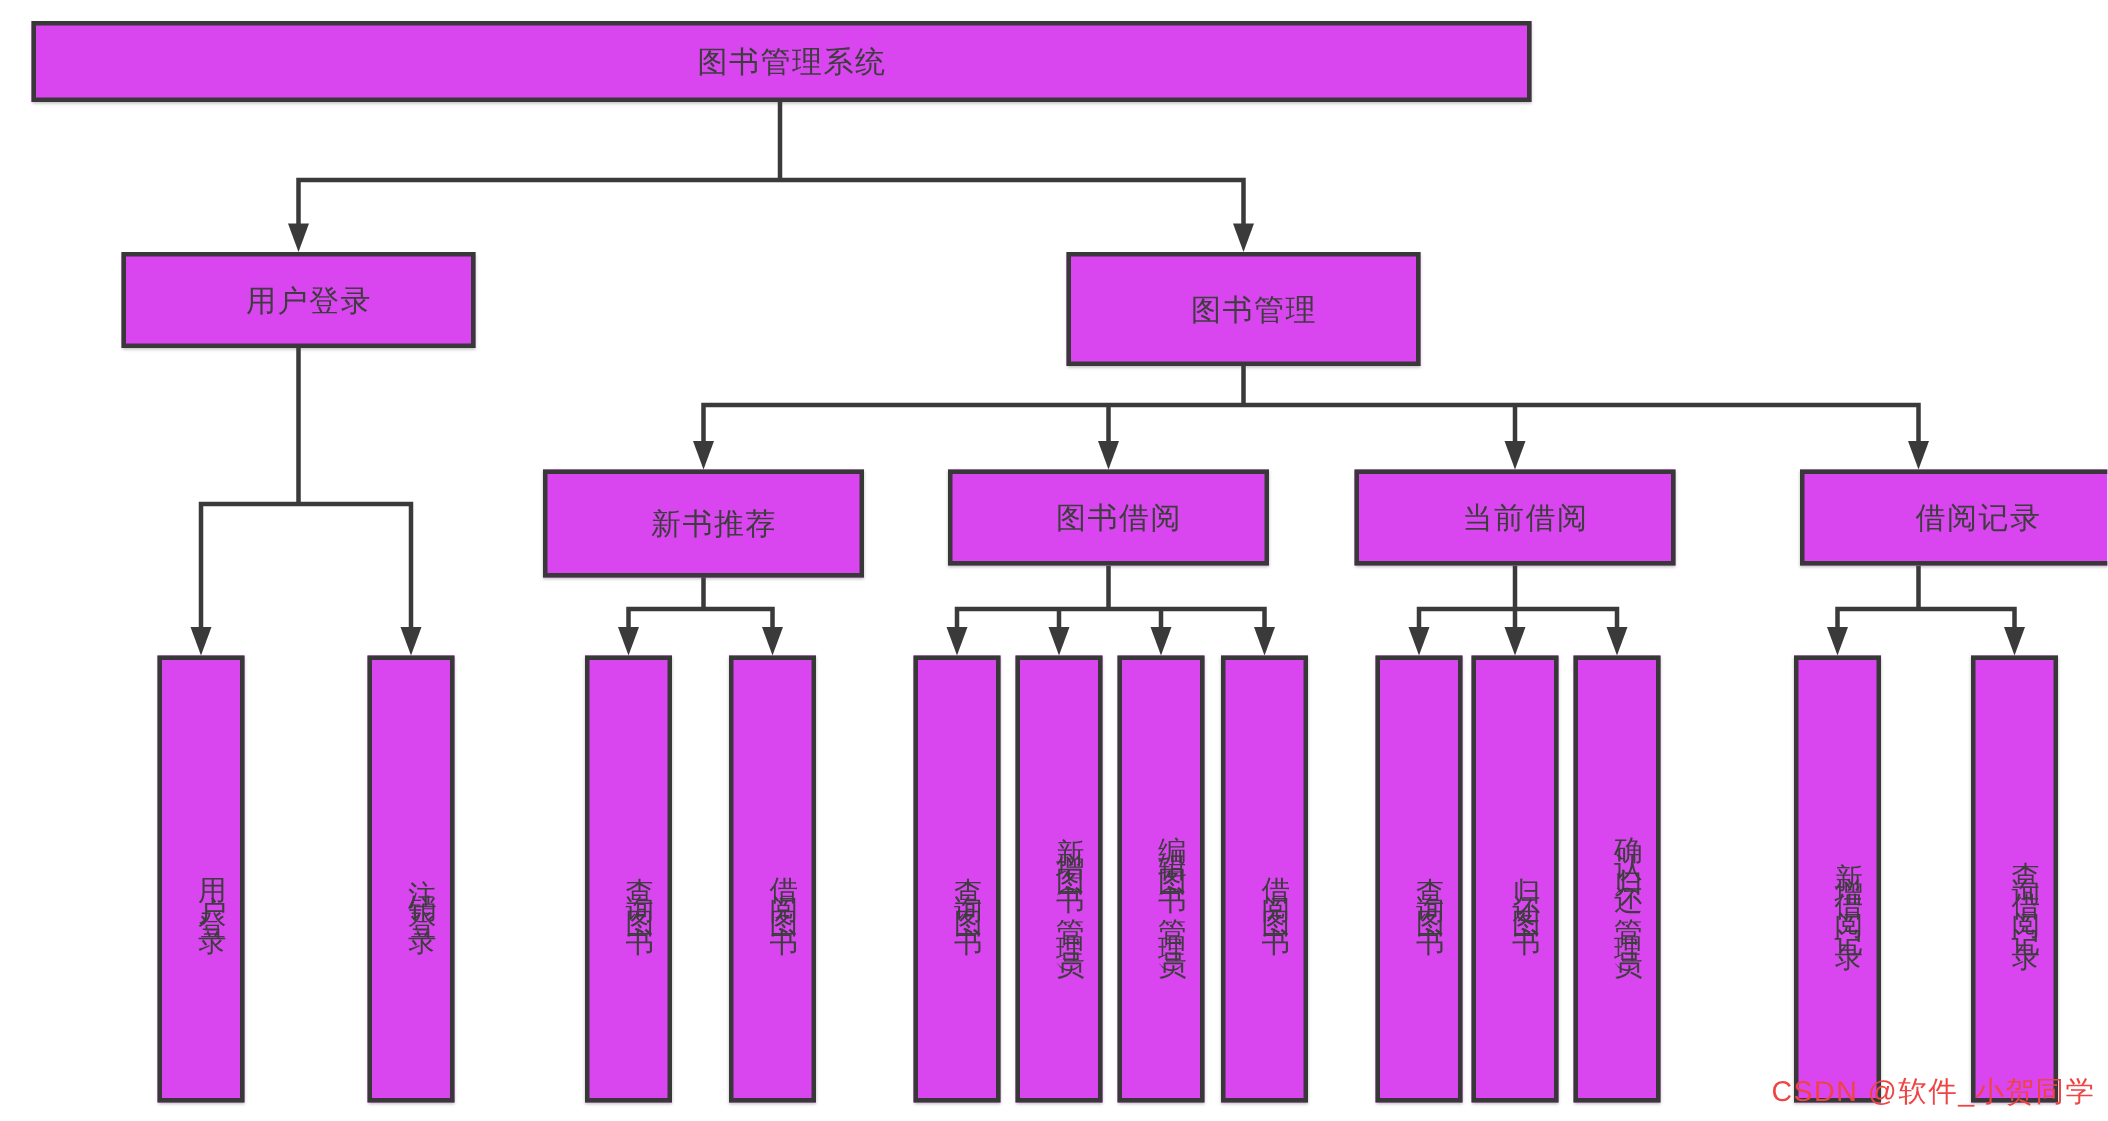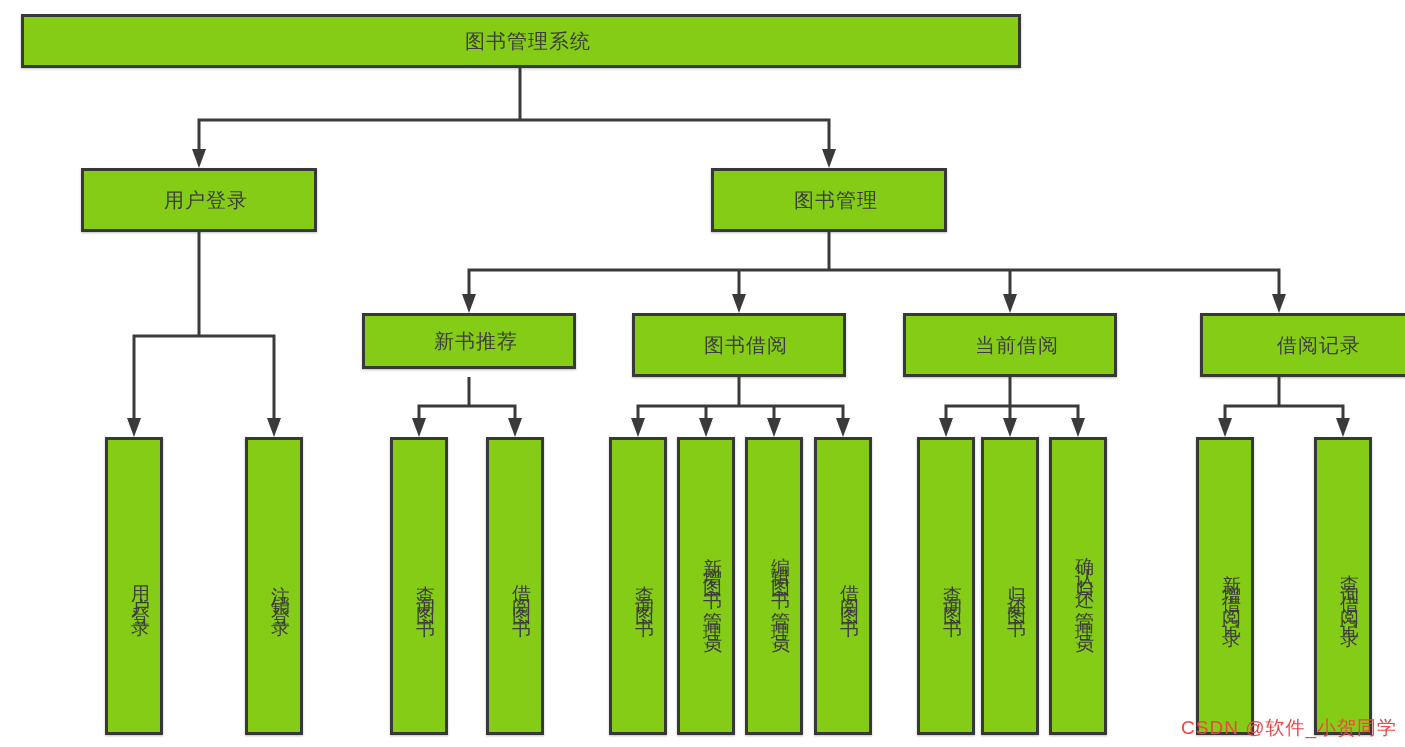--- a/index.html
+++ b/index.html
@@ -2,21 +2,21 @@
 <html><head>
 <meta charset="utf-8">
 <style>
   html,body { margin:0; padding:0; background:#ffffff; }
   .canvas {
     position:relative; width:1405px; height:747px; background:#ffffff;
     font-family:"Liberation Sans","DejaVu Sans",sans-serif; overflow:hidden;
   }
   .connectors { position:absolute; left:0; top:0; width:1405px; height:747px; }
   .box {
-    position:absolute; box-sizing:border-box; background:#84cc16;
+    position:absolute; box-sizing:border-box; background:#d946ef;
     border:3px solid #383838; display:flex; align-items:center; justify-content:center;
     color:#3d3d3d; box-shadow:0 1px 2px rgba(70,70,70,0.35);padding-left:14px;
   }
   .box-h { font-size:20px; letter-spacing:1px; white-space:nowrap; }
   .box-v { font-size:19px; }
   .box-v .vtext {
     writing-mode:vertical-rl; text-orientation:mixed;
     letter-spacing:11px; line-height:1; padding-top:11px;
   }
   .watermark {
@@ -81,25 +81,25 @@
     </g>
   </svg>
 
   <div class="box box-h" style="left:21px; top:14px; width:1000px; height:54px;">
     <span>图书管理系统</span>
   </div>
 
   <div class="box box-h" style="left:81px; top:168px; width:236px; height:64px;">
     <span>用户登录</span>
   </div>
-  <div class="box box-h" style="left:711px; top:168px; width:236px; height:64px;text-align:right;">
+  <div class="box box-h" style="left:711px; top:168px; width:236px; height:76px;text-align:right;">
     <span>图书管理</span>
   </div>
 
-  <div class="box box-h" style="left:362px; top:313px; width:214px; height:56px;">
+  <div class="box box-h" style="left:362px; top:313px; width:214px; height:72px;">
     <span>新书推荐</span>
   </div>
   <div class="box box-h" style="left:903px; top:313px; width:214px; height:64px;">
     <span>当前借阅</span>
   </div>
   <div class="box box-h" style="left:632px; top:313px; width:214px; height:64px;">
     <span>图书借阅</span>
   </div>
   <div class="box box-h" style="left:1200px; top:313px; width:224px; height:64px;">
     <span>借阅记录</span>

